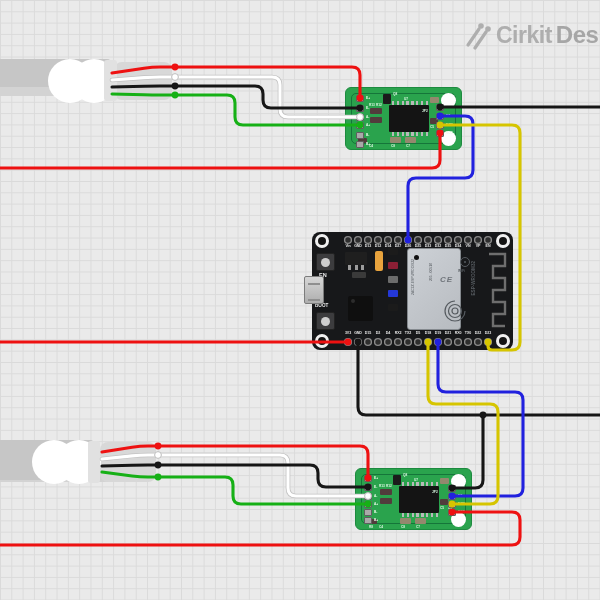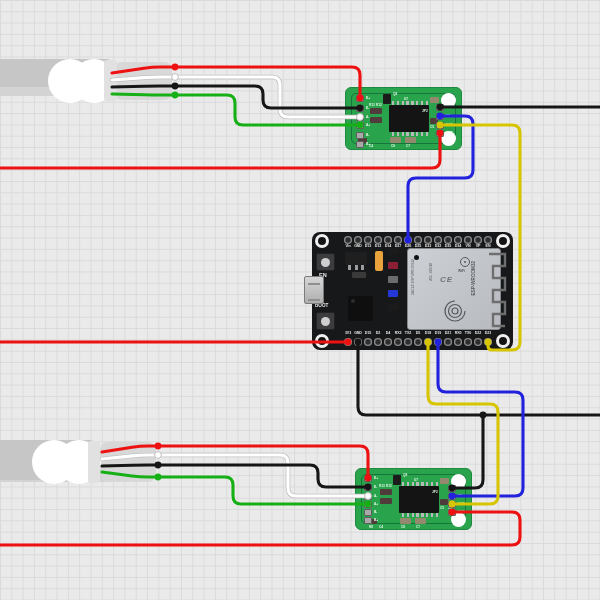--- a/index.html
+++ b/index.html
@@ -39,36 +39,48 @@
   .esp-btn-label{position:absolute;font-size:5.5px;font-weight:bold;color:#e8e8e8;line-height:1;}
   .esp-usb{position:absolute;width:20px;height:28px;background:linear-gradient(#d6d6d6,#aeaeae);border:1px solid #7c7c7c;border-radius:2px;box-sizing:border-box;}
   .esp-usb::after{content:"";position:absolute;left:3px;top:6px;right:3px;height:14px;border-top:2px solid #8f8f8f;border-bottom:2px solid #8f8f8f;}
   .esp-reg{position:absolute;width:22px;height:13px;background:#1f1f1f;border-radius:1px;}
   .esp-reg::after{content:"";position:absolute;left:3px;bottom:-5px;width:16px;height:5px;
     background:repeating-linear-gradient(90deg,#9c9c9c 0 3px,transparent 3px 6.5px);}
   .esp-cap{position:absolute;width:8px;height:20px;background:#e8a33d;border-radius:2px;}
   .esp-smd{position:absolute;width:10px;height:7px;border-radius:1px;}
   .esp-ic{position:absolute;width:25px;height:25px;background:#0f0f0f;border-radius:2px;}
   .esp-ic::after{content:"";position:absolute;left:3px;top:3px;width:4px;height:4px;background:#2c2c2c;border-radius:50%;}
-  .esp-shield{position:absolute;left:95px;top:16px;width:94px;height:82px;background:linear-gradient(135deg,#cdd1d6,#b7bbc0);border:1px solid #84898e;border-radius:3px;box-sizing:border-box;text-align:right;}
+  .esp-shield{position:absolute;left:95px;top:16px;width:54px;height:82px;background:linear-gradient(135deg,#cdd1d6,#b7bbc0);border:1px solid #84898e;border-radius:3px;box-sizing:border-box;text-align:right;}
   .shield-dot{position:absolute;left:6px;top:6px;width:5px;height:5px;background:#111;border-radius:50%;}
   .v-text{position:absolute;writing-mode:vertical-rl;transform:rotate(180deg);color:#565b60;line-height:1;white-space:nowrap;}
   .ce{position:absolute;left:32px;top:26px;font-size:8px;font-style:italic;font-weight:bold;color:#70757b;letter-spacing:1px;}
   .wifi-roundel{position:absolute;left:52px;top:8px;width:10px;height:10px;border:1px solid #565b60;border-radius:50%;box-sizing:border-box;}
   .wifi-roundel::after{content:"";position:absolute;left:3px;top:3px;width:2px;height:2px;background:#565b60;border-radius:50%;}
   .wifi-word{position:absolute;left:50px;top:20px;font-size:3.4px;font-weight:bold;color:#565b60;}
   .esp-antenna{position:absolute;left:173px;top:16px;}
   .swirl{position:absolute;left:36px;top:50px;}
   #wire-layer{position:absolute;left:0;top:0;z-index:6;pointer-events:none;}
 </style>
 </head>
 <body>
 
 <div id="canvas">
 
+  <div id="watermark">
+    <svg width="30" height="30" viewBox="0 0 30 30">
+      <g stroke="#aeaeae" stroke-width="3.2" fill="none" stroke-linecap="round">
+        <path d="M6 25 L17 9"></path>
+          <path d="M13 28 L24 12"></path>
+      </g>
+      <circle cx="19" cy="6" r="2.8" fill="#aeaeae"></circle>
+        <circle cx="26" cy="9" r="2.8" fill="#aeaeae"></circle>
+    </svg>
+    <span class="wm-reg">Cirkit</span>
+    <span class="wm-bold">Des</span>
+  </div>
 
   <div>
     <div class="lc-part lc-under" style="left:0;top:84px;width:148px;height:12px"></div>
     <div class="lc-part lc-bar" style="left:0;top:59px;width:112px;height:28px"></div>
     <div class="lc-part lc-sheath" style="left:114px;top:62px;width:58px;height:38px"></div>
     <div class="lc-part lc-hole" style="left:48px;top:59px"></div>
     <div class="lc-part lc-hole" style="left:72px;top:59px"></div>
     <div class="lc-part lc-conn" style="left:104px;top:60px;width:13px;height:41px"></div>
   </div>
 

